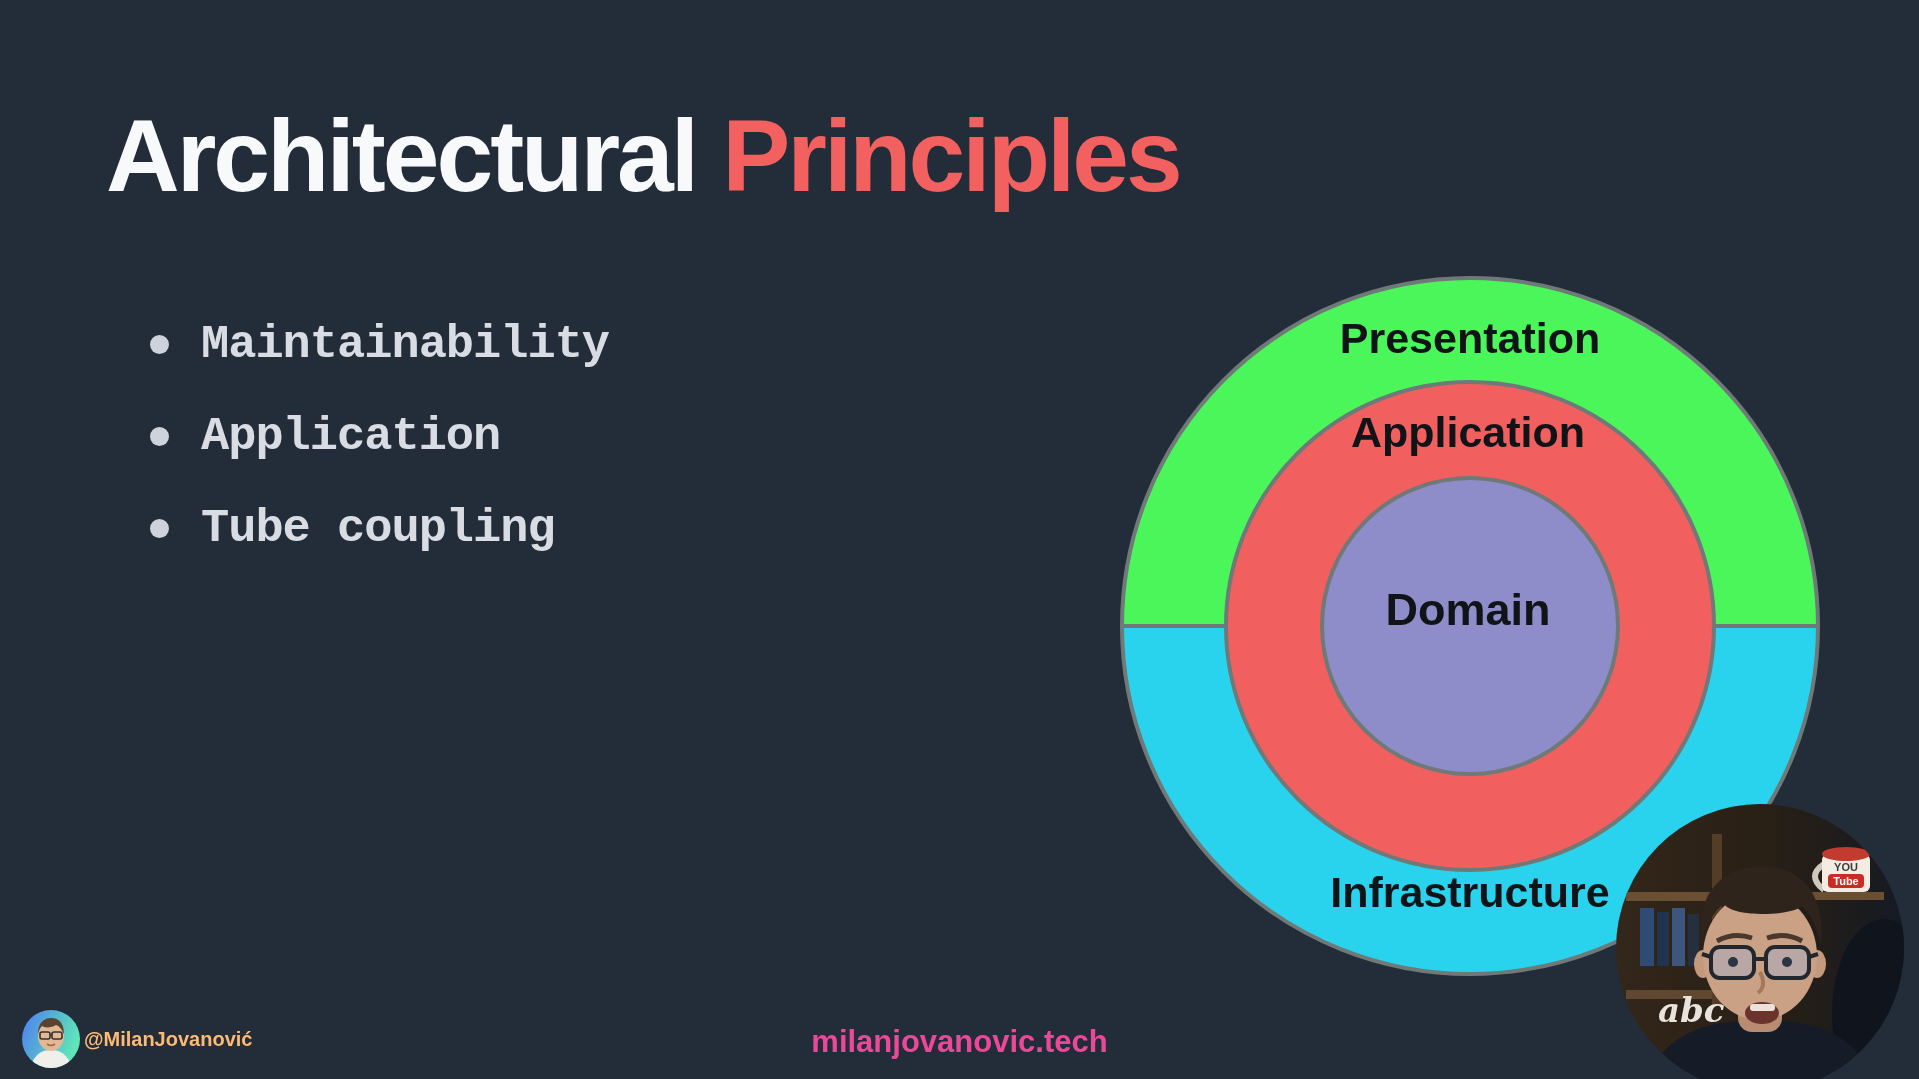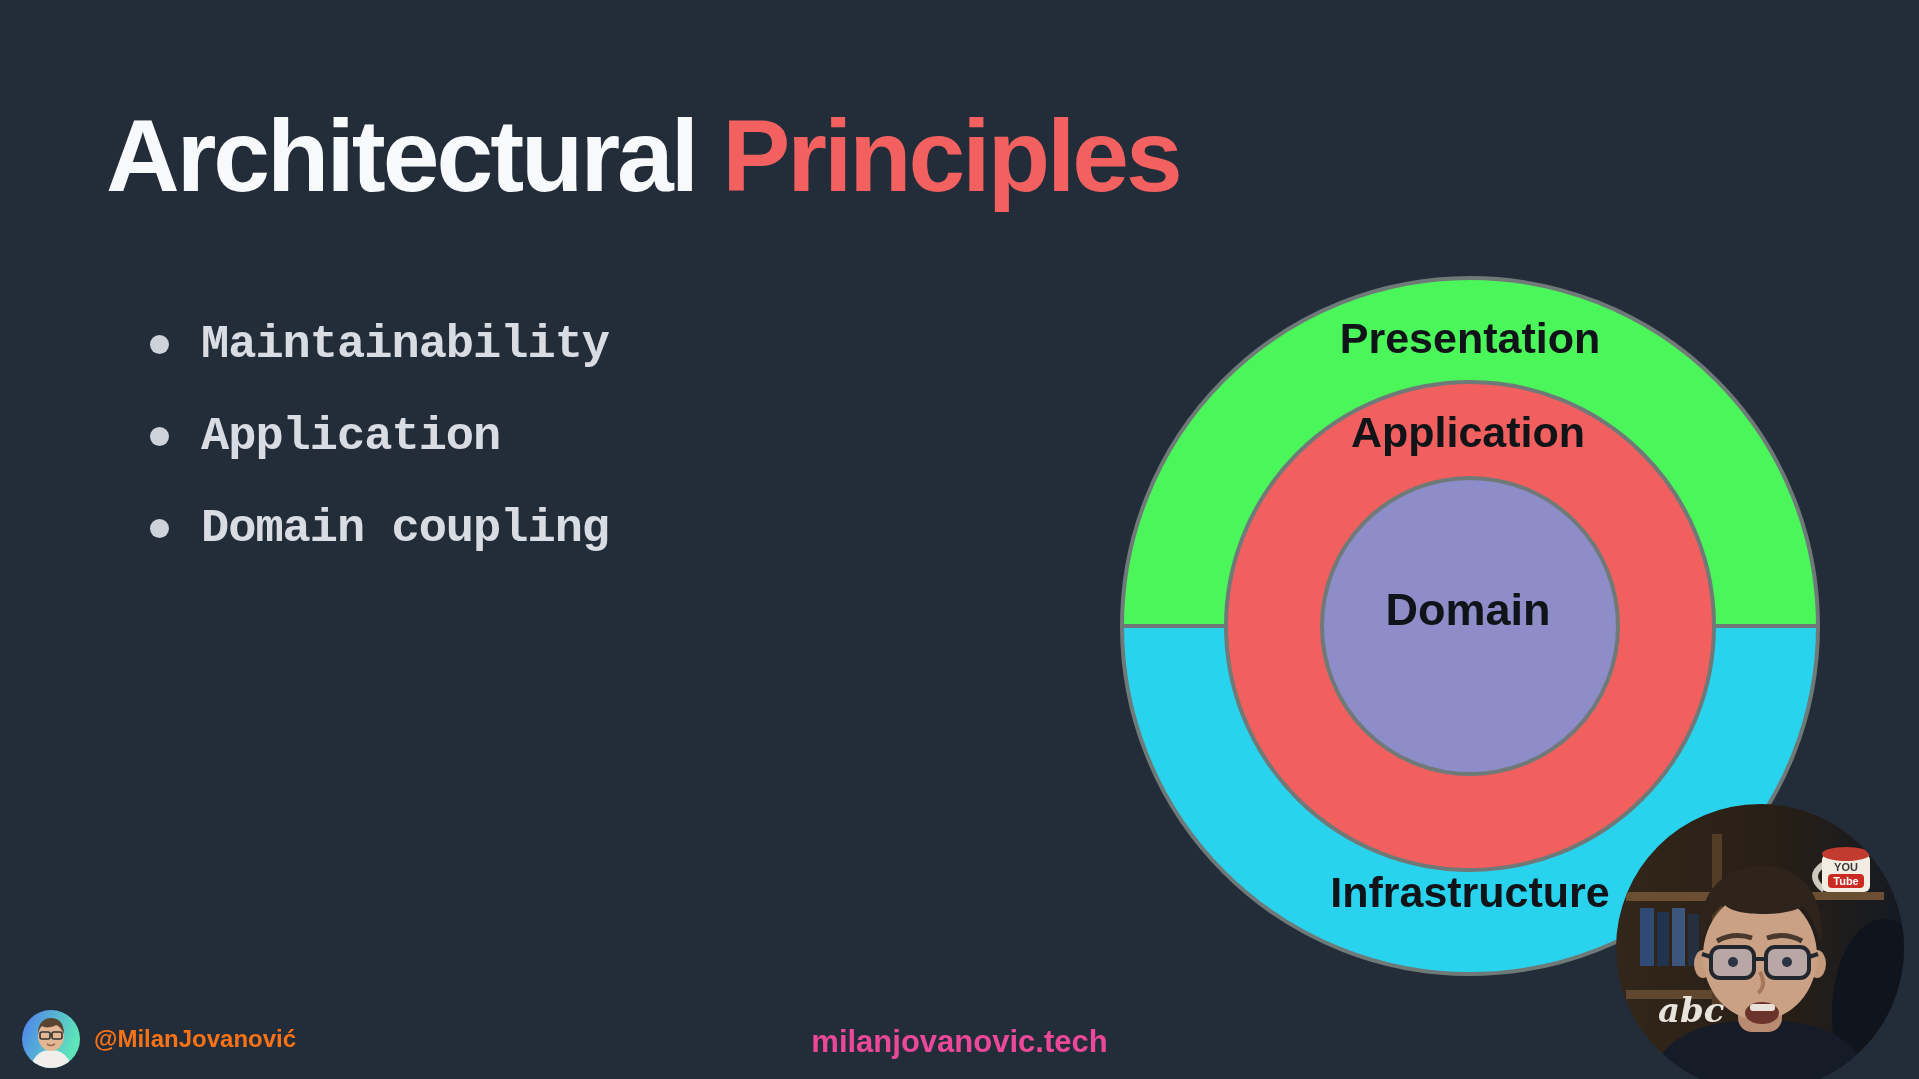--- a/index.html
+++ b/index.html
@@ -97,24 +97,24 @@
     z-index: 6;
   }
   .avatar {
     width: 58px;
     height: 58px;
     border-radius: 50%;
     overflow: hidden;
     flex: 0 0 auto;
   }
   .handle-text {
-    margin-left: 14px;
-    font-size: 24px;
-    font-weight: 700;
-    color: #f97316;
+    margin-left: 4px;
+    font-size: 20px;
+    font-weight: 700;
+    color: #fdba74;
     letter-spacing: 0;
   }
   .footer-site {
     position: absolute;
     left: 0;
     top: 1024px;
     width: 100%;
     text-align: center;
     font-size: 31px;
     font-weight: 700;
@@ -131,21 +131,21 @@
   <li>
     <span class="dot"></span>
     <span>Maintainability</span>
   </li>
   <li>
     <span class="dot"></span>
     <span>Application</span>
   </li>
   <li>
     <span class="dot"></span>
-    <span>Domain coupling</span>
+    <span>Tube coupling</span>
   </li>
 </ul>
 
 <svg class="diagram" viewBox="0 0 704 704">
 
   <path d="M 4 352 A 348 348 0 0 1 700 352 Z" fill="#4af65a"></path>
 
   <path d="M 4 352 A 348 348 0 0 0 700 352 Z" fill="#29d3ee"></path>
 
   <circle cx="352" cy="352" r="348" fill="none" stroke-width="4" stroke="#6f7a78"></circle>

